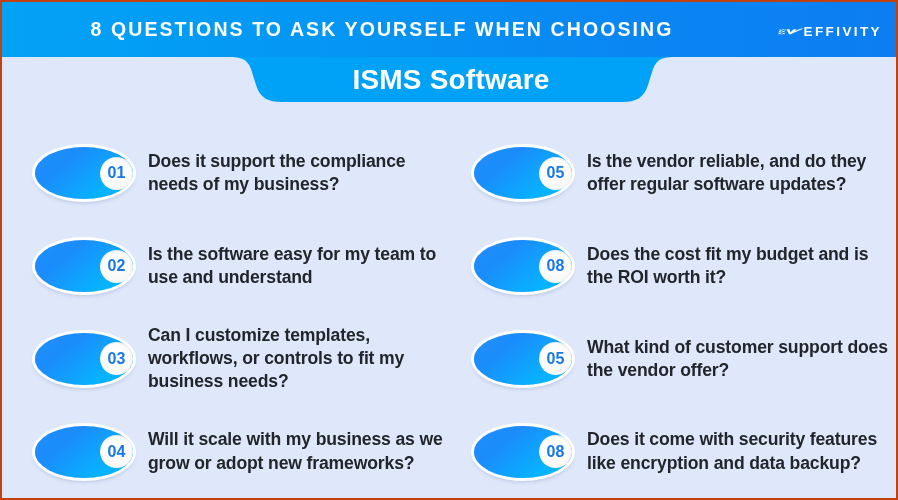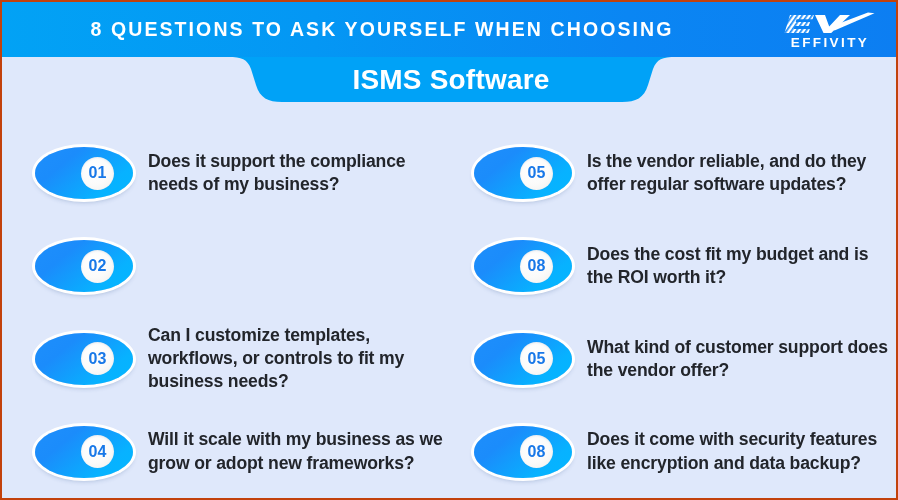--- a/index.html
+++ b/index.html
@@ -55,21 +55,20 @@
 
   
   .logo {
     position: absolute;
     top: 8px;
     right: 14px;
     width: 104px;
     height: 42px;
     z-index: 4;
     display: flex;
-    flex-direction: column;
     align-items: center;
     justify-content: center;
   }
   .logo-mark {
     width: 92px;
     height: 23px;
     display: block;
   }
   .logo-word {
     color: #ffffff;
@@ -144,21 +143,21 @@
   .badge {
     position: relative;
     flex: 0 0 auto;
     width: 52px;
     height: 52px;
     border-radius: 50%;
     background: linear-gradient(140deg, #1e8ffb 0%, #1b8cfb 30%, #07b2ff 75%, #03b6ff 100%);
     box-shadow: 0 0 0 3px #ffffff, 0 3px 5px rgba(30, 70, 130, 0.30);
     display: flex;
     align-items: center;
-    justify-content: flex-start;
+    justify-content: flex-end;
     padding-left: 46px;
   }
   .badge-inner {
     width: 33px;
     height: 33px;
     border-radius: 50%;
     background: radial-gradient(circle at 38% 32%, #ffffff 0%, #fbfbfa 55%, #f0efec 100%);
     display: flex;
     align-items: center;
     justify-content: center;
@@ -246,20 +245,21 @@
       </div>
       <div class="q-text">Is the vendor reliable, and do they offer regular software updates?</div>
     </div>
 
     <div class="q-item col-left">
       <div class="badge">
         <div class="badge-inner">
           <span class="badge-num">02</span>
         </div>
       </div>
+      <div class="q-text">Is the software easy for my team to use and understand</div>
     </div>
 
     <div class="q-item col-right">
       <div class="badge">
         <div class="badge-inner">
           <span class="badge-num">08</span>
         </div>
       </div>
       <div class="q-text">Does the cost fit my budget and is the ROI worth it?</div>
     </div>

